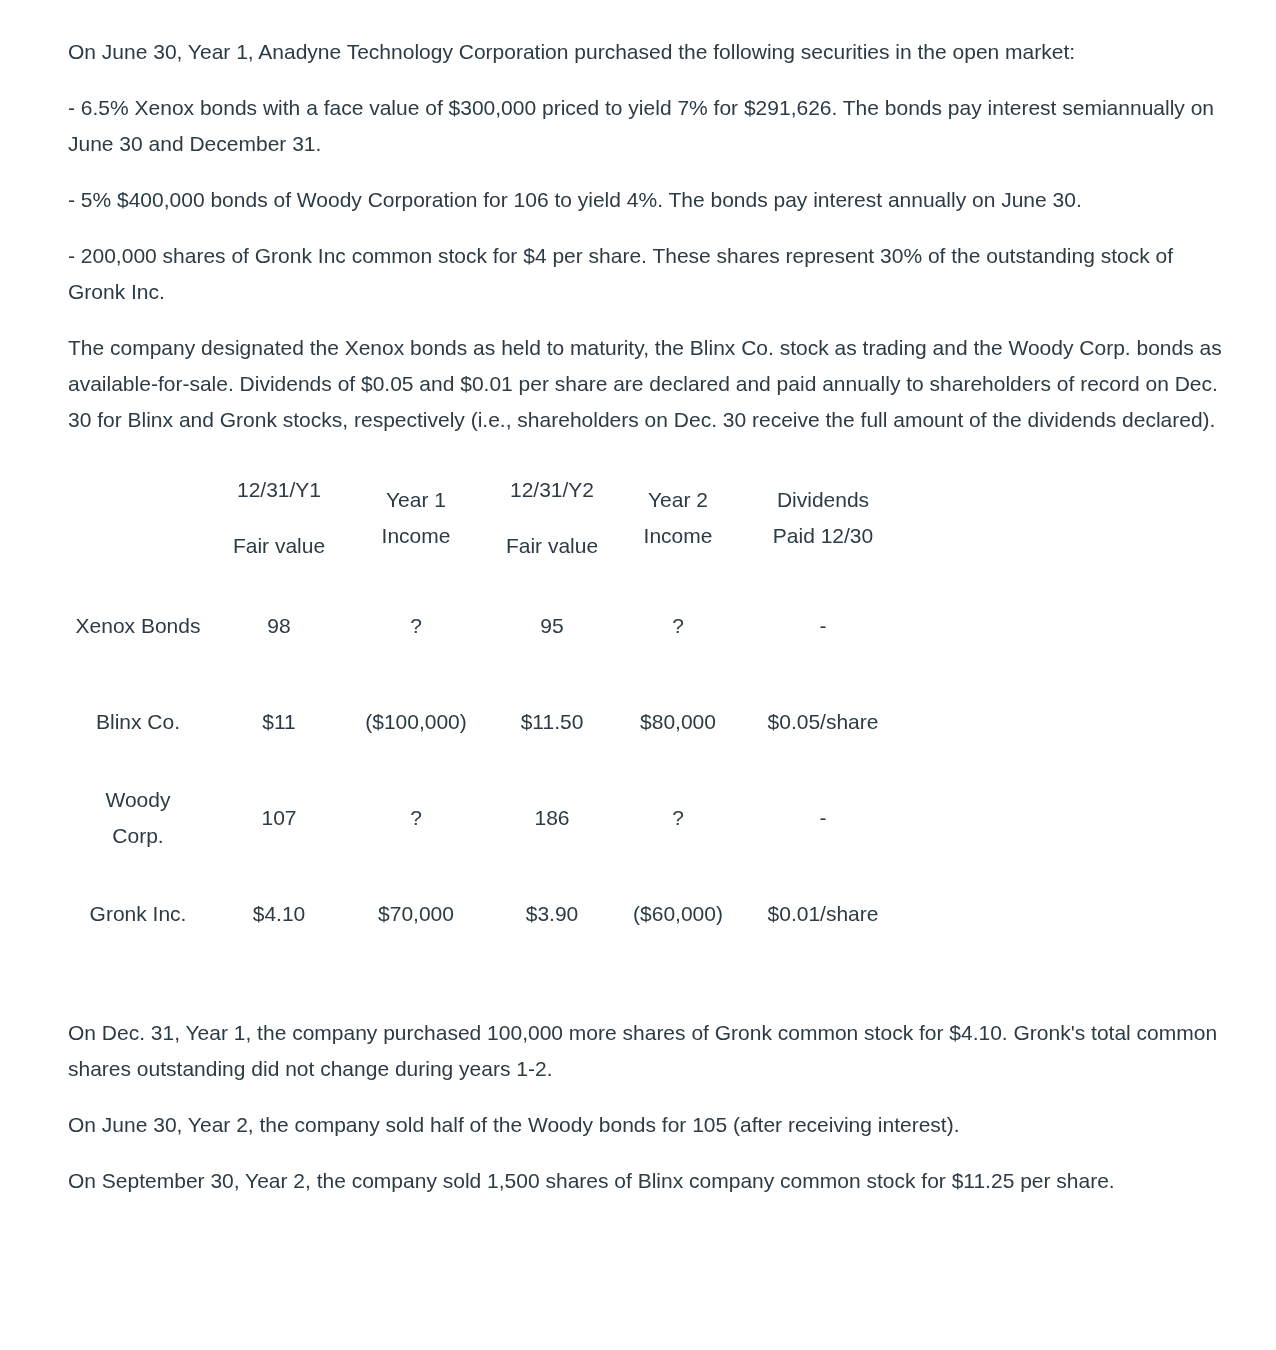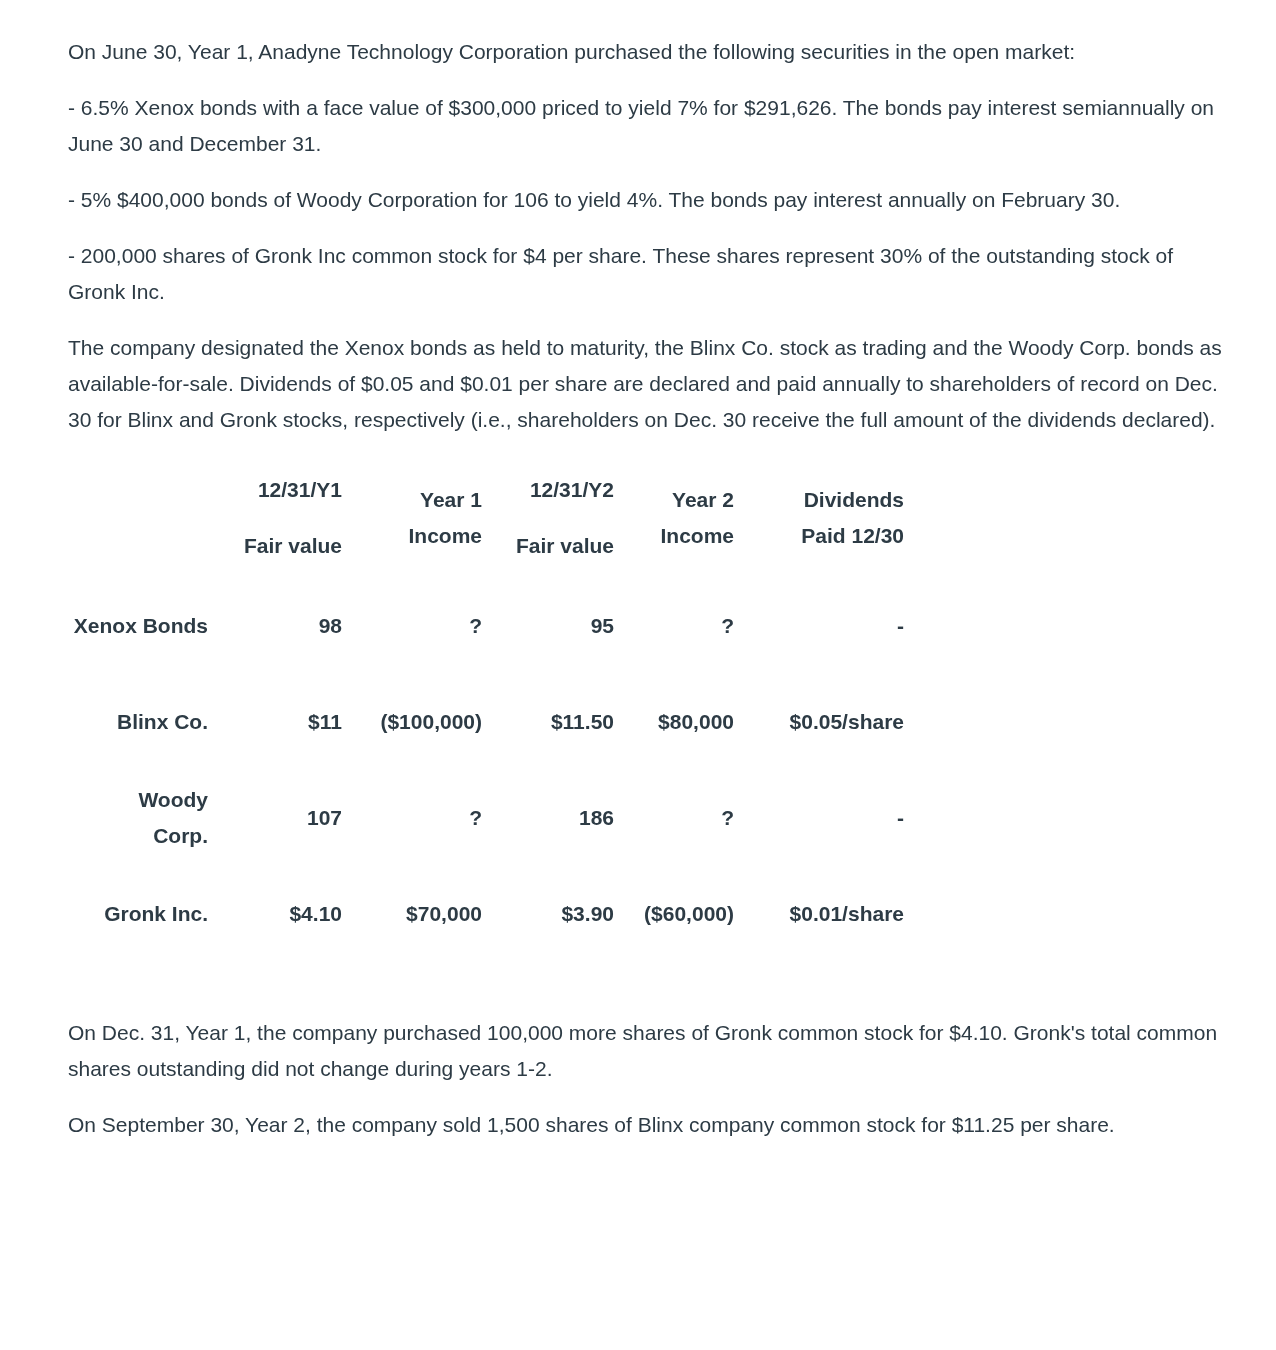--- a/index.html
+++ b/index.html
@@ -25,22 +25,22 @@
   .securities {
     border-collapse: collapse;
     table-layout: fixed;
     margin-top: 14px;
     font-size: 21px;
     line-height: 36px;
     color: #2d3b45;
   }
   .securities th,
   .securities td {
-    font-weight: bold;
-    text-align: right;
+    font-weight: normal;
+    text-align: center;
     vertical-align: middle;
     padding: 0 8px 0 0;
   }
   .col-hdr { height: 120px; }
   .hl { display: block; }
   .col-hdr.tall .hl:first-child { margin-bottom: 20px; }
   .col-hdr.normal .hl:first-child { margin-bottom: 0; }
   .data-row td { height: 96px; }
   .row-label { white-space: pre-line; }
   
@@ -49,21 +49,21 @@
 </head>
 <body>
 
 <div class="page">
 
   <p class="para">On June 30, Year 1, Anadyne Technology Corporation purchased the following securities in the open market:</p>
 
   <p class="para">- 6.5% Xenox bonds with a face value of $300,000 priced to yield 7% for $291,626.  The bonds pay interest semiannually on June 30 and December 31.</p>
 
 
-  <p class="para">- 5% $400,000 bonds of Woody Corporation for 106 to yield 4%. The bonds pay interest annually on February 30.</p>
+  <p class="para">- 5% $400,000 bonds of Woody Corporation for 106 to yield 4%. The bonds pay interest annually on June 30.</p>
 
   <p class="para">- 200,000 shares of Gronk Inc common stock for $4 per share.  These shares represent 30% of the outstanding stock of Gronk Inc.</p>
 
   <p class="para">The company designated the Xenox bonds as held to maturity, the Blinx Co. stock as trading and the Woody Corp. bonds as available-for-sale.  Dividends of $0.05 and $0.01 per share are declared and paid annually to shareholders of record on Dec. 30 for Blinx and Gronk stocks, respectively (i.e., shareholders on Dec. 30 receive the full amount of the dividends declared).</p>
 
 
   <table class="securities">
     <colgroup>
       <col style="width:148px">
       <col style="width:134px">
@@ -129,16 +129,17 @@
         <td>$70,000</td>
         <td>$3.90</td>
         <td>($60,000)</td>
         <td>$0.01/share</td>
       </tr>
     </tbody>
   </table>
 
   <div class="notes">
     <p class="para">On Dec. 31, Year 1, the company purchased 100,000 more shares of Gronk common stock for $4.10.  Gronk's total common shares outstanding did not change during years 1-2.</p>
+    <p class="para">On June 30, Year 2, the company sold half of the Woody bonds for 105 (after receiving interest).</p>
     <p class="para">On September 30, Year 2, the company sold 1,500 shares of Blinx company common stock for $11.25 per share.</p>
   </div>
 
 </div>
 
 </body></html>

